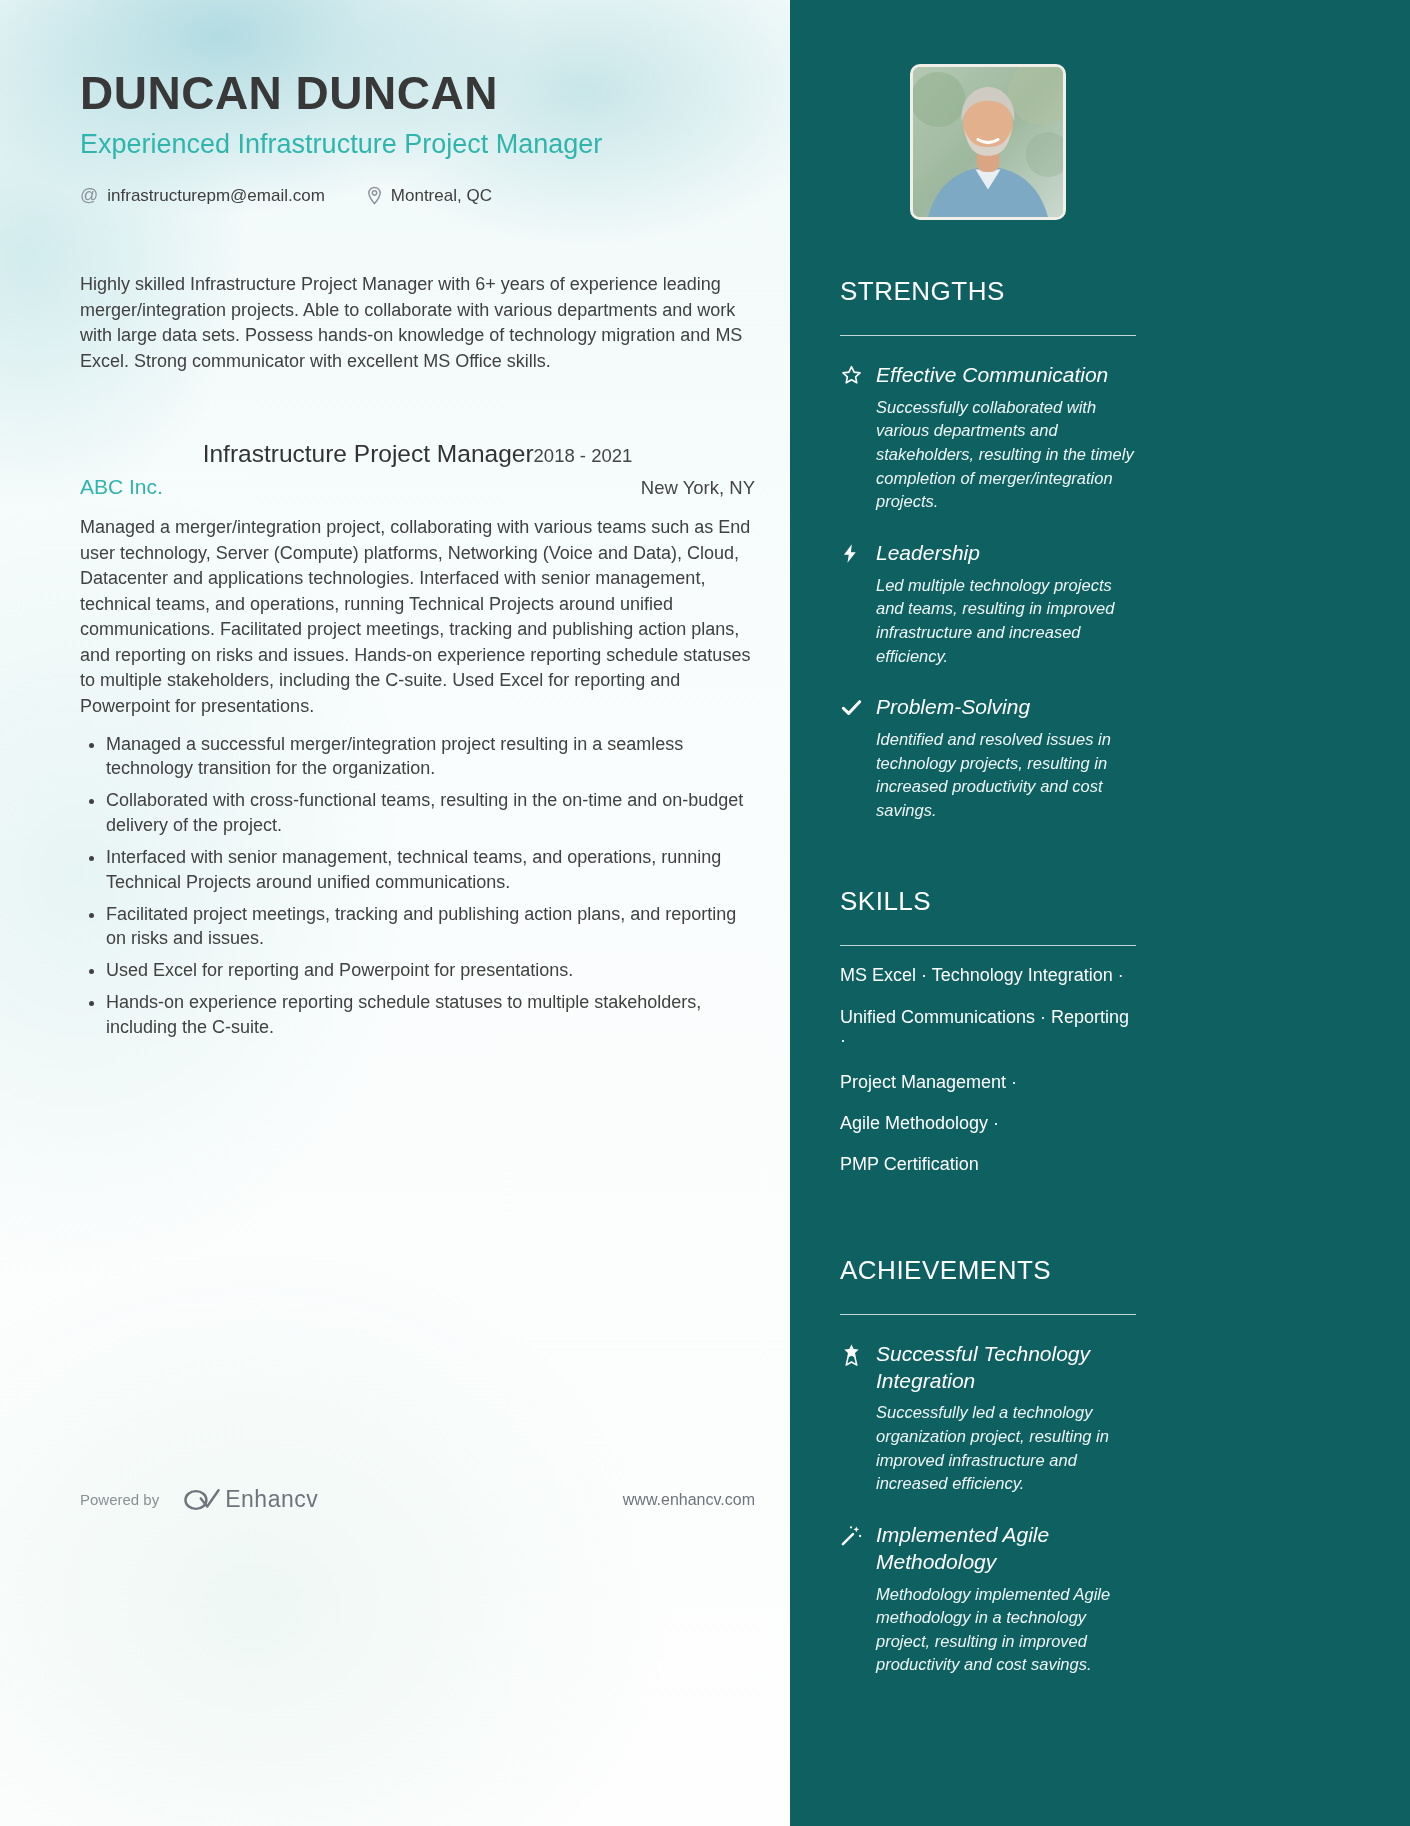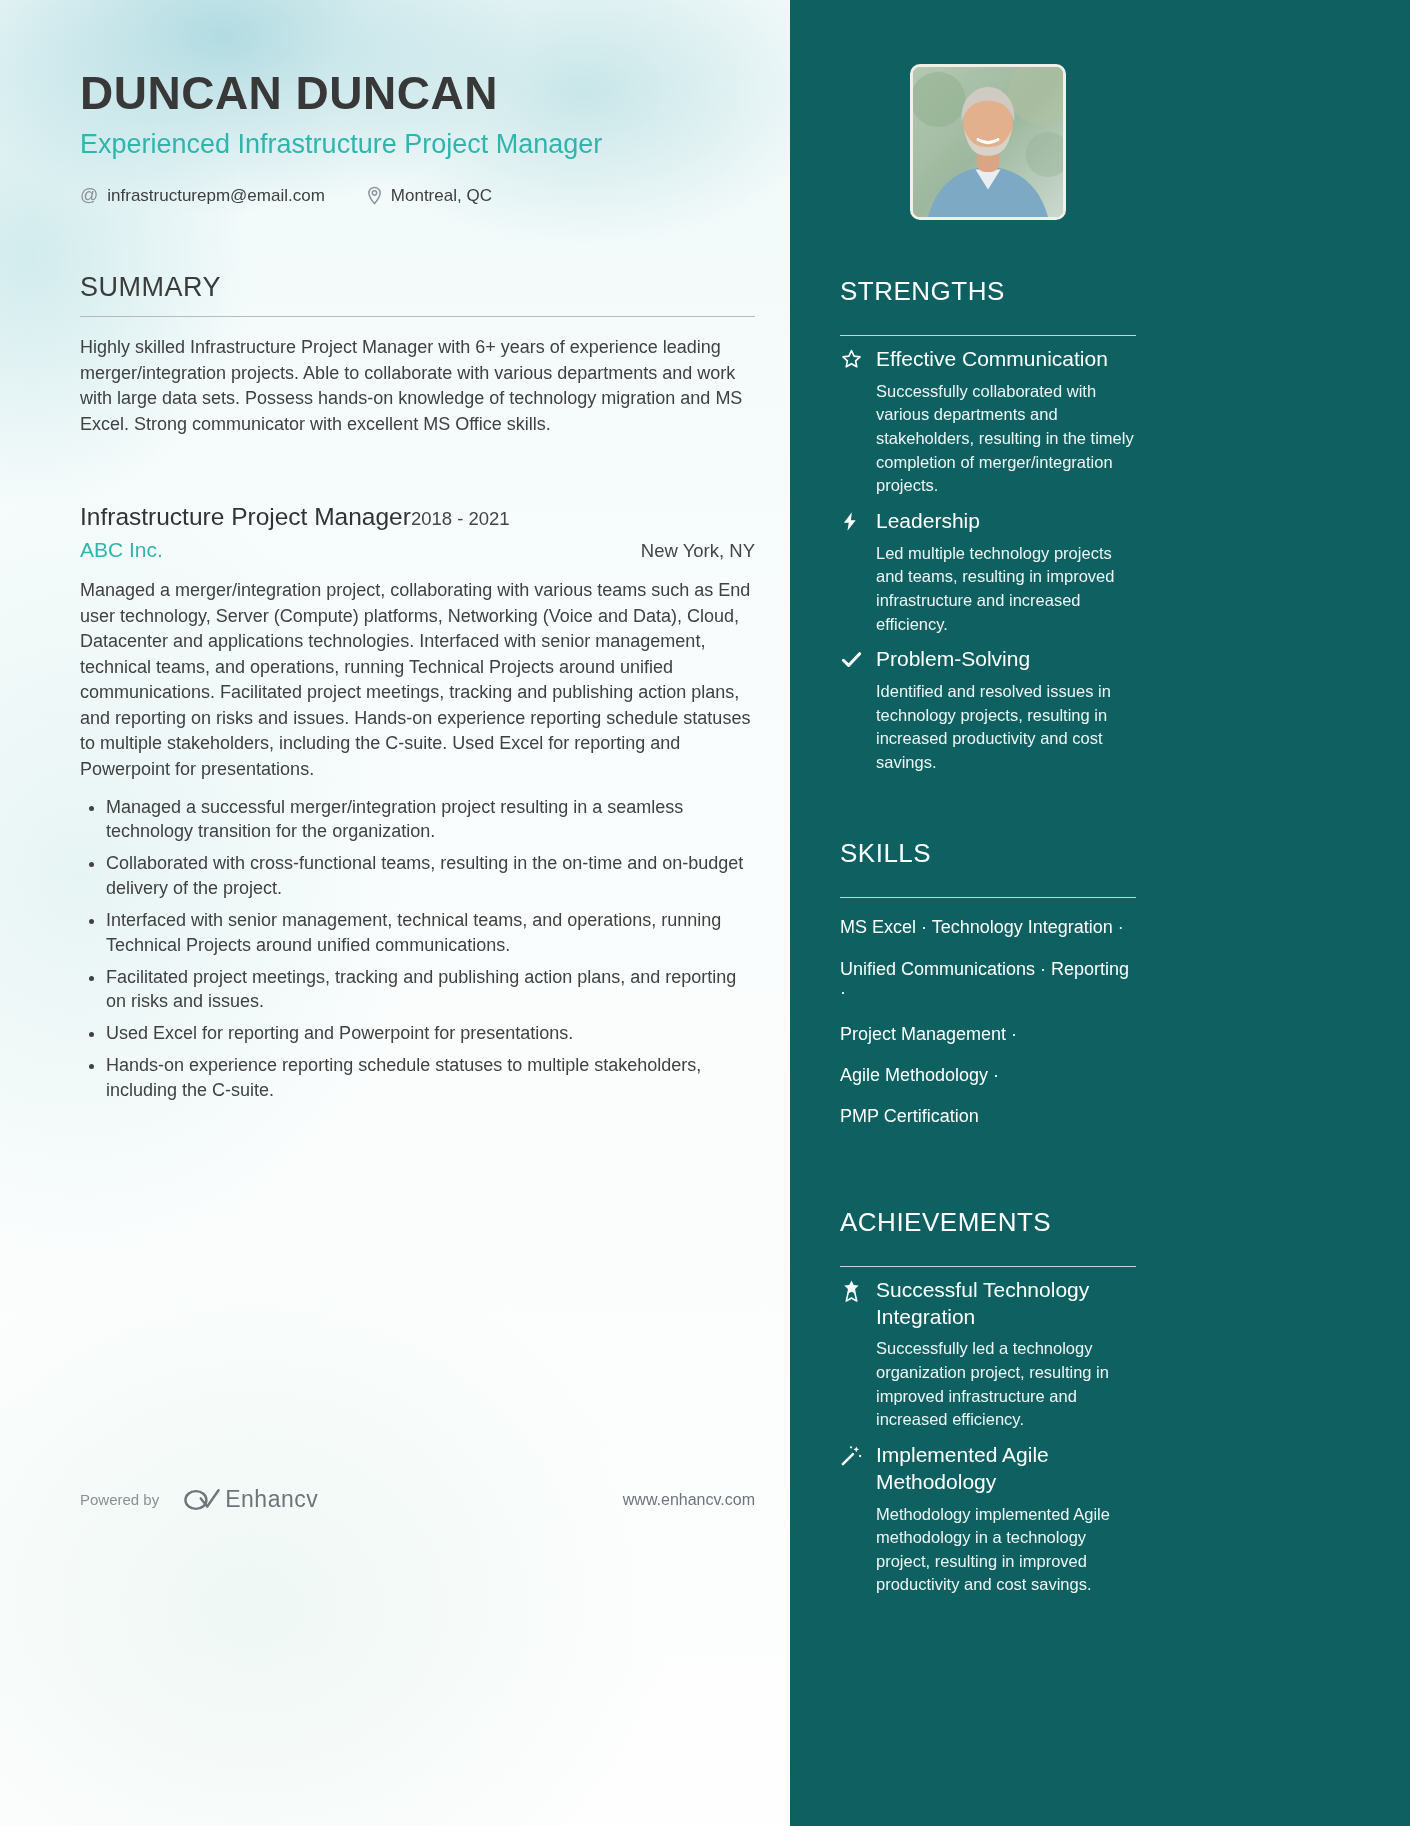--- a/index.html
+++ b/index.html
@@ -35,21 +35,21 @@
   .contact-item .cicon svg { display:block; }
 
   .section { margin-top: 66px; }
   .section-heading {
     font-size: 27px; font-weight: 400; color: #3b3b3b; letter-spacing: 0.5px;
     padding-bottom: 13px; border-bottom: 1px solid #b6bcbc;
   }
   .body-text { margin-top: 18px; font-size: 18px; line-height: 1.42; color: #414141; }
 
   .job { margin-top: 26px; }
-  .job-row { display: flex; justify-content: flex-start; align-items: baseline; }
+  .job-row { display: flex; justify-content: center; align-items: baseline; }
   .job-title { font-size: 24.5px; color: #333; font-weight: 400; }
   .job-dates { font-size: 18.5px; color: #454545; }
   .job-row2 { display: flex; justify-content: space-between; align-items: baseline; margin-top: 7px; gap: 40px; }
   .job-company { font-size: 21px; color: #2FB5AC; }
   .job-location { font-size: 18.5px; color: #454545; }
   .job-desc { margin-top: 16px; font-size: 18px; line-height: 1.42; color: #414141; }
   .job-bullets { margin-top: 12px; padding-left: 26px; }
   .job-bullets li { font-size: 18px; line-height: 1.38; color: #414141; margin-bottom: 7px; }
 
   
@@ -79,21 +79,21 @@
   .photo-frame svg { display: block; width: 100%; height: 100%; }
 
   .side-section { margin-top: 56px; }
   .side-section.skills { margin-top: 64px; }
   .side-section.achievements { margin-top: 78px; }
   .side-heading {
     font-size: 26px; font-weight: 400; color: #ffffff; letter-spacing: 0.5px;
     padding-bottom: 28px; border-bottom: 1px solid rgba(255,255,255,0.75);
   }
 
-  .side-item { margin-top: 10px; display: grid; grid-template-columns: 36px 1fr; }
+  .side-item { margin-top: 26px; display: grid; grid-template-columns: 36px 1fr; font-style: italic; }
   .side-item .sicon { padding-top: 2px; }
   .side-item .sicon svg { display: block; }
   .side-item-title { font-size: 21px; line-height: 1.28; color: #ffffff; }
   .side-item-text { grid-column: 2; margin-top: 7px; font-size: 16.5px; line-height: 1.43; color: #eef5f5; }
 
   .skill-line { font-size: 18px; color: #fdfefe; margin-top: 18px; line-height: 1.3; }
   .skill-line:first-of-type { margin-top: 22px; }
 </style>
 </head>
 <body>
@@ -115,21 +115,20 @@
             <svg width="15" height="19" viewBox="0 0 24 30">
               <path d="M12 2a9 9 0 0 0-9 9c0 6.5 9 17 9 17s9-10.5 9-17a9 9 0 0 0-9-9zm0 12.5a3.5 3.5 0 1 1 0-7 3.5 3.5 0 0 1 0 7z" fill="none" stroke="#8d939c" stroke-width="2.4"></path>
             </svg>
           </span>
           <span>Montreal, QC</span>
         </div>
       </div>
     </div>
 
     <div class="section">
-      <div class="section-heading">SUMMARY</div>
       <p class="body-text">Highly skilled Infrastructure Project Manager with 6+ years of experience leading merger/integration projects. Able to collaborate with various departments and work with large data sets. Possess hands-on knowledge of technology migration and MS Excel. Strong communicator with excellent MS Office skills.</p>
     </div>
 
     <div class="section">
 
       <div class="job">
         <div class="job-row">
           <span class="job-title">Infrastructure Project Manager</span>
           <span class="job-dates">2018 - 2021</span>
         </div>

